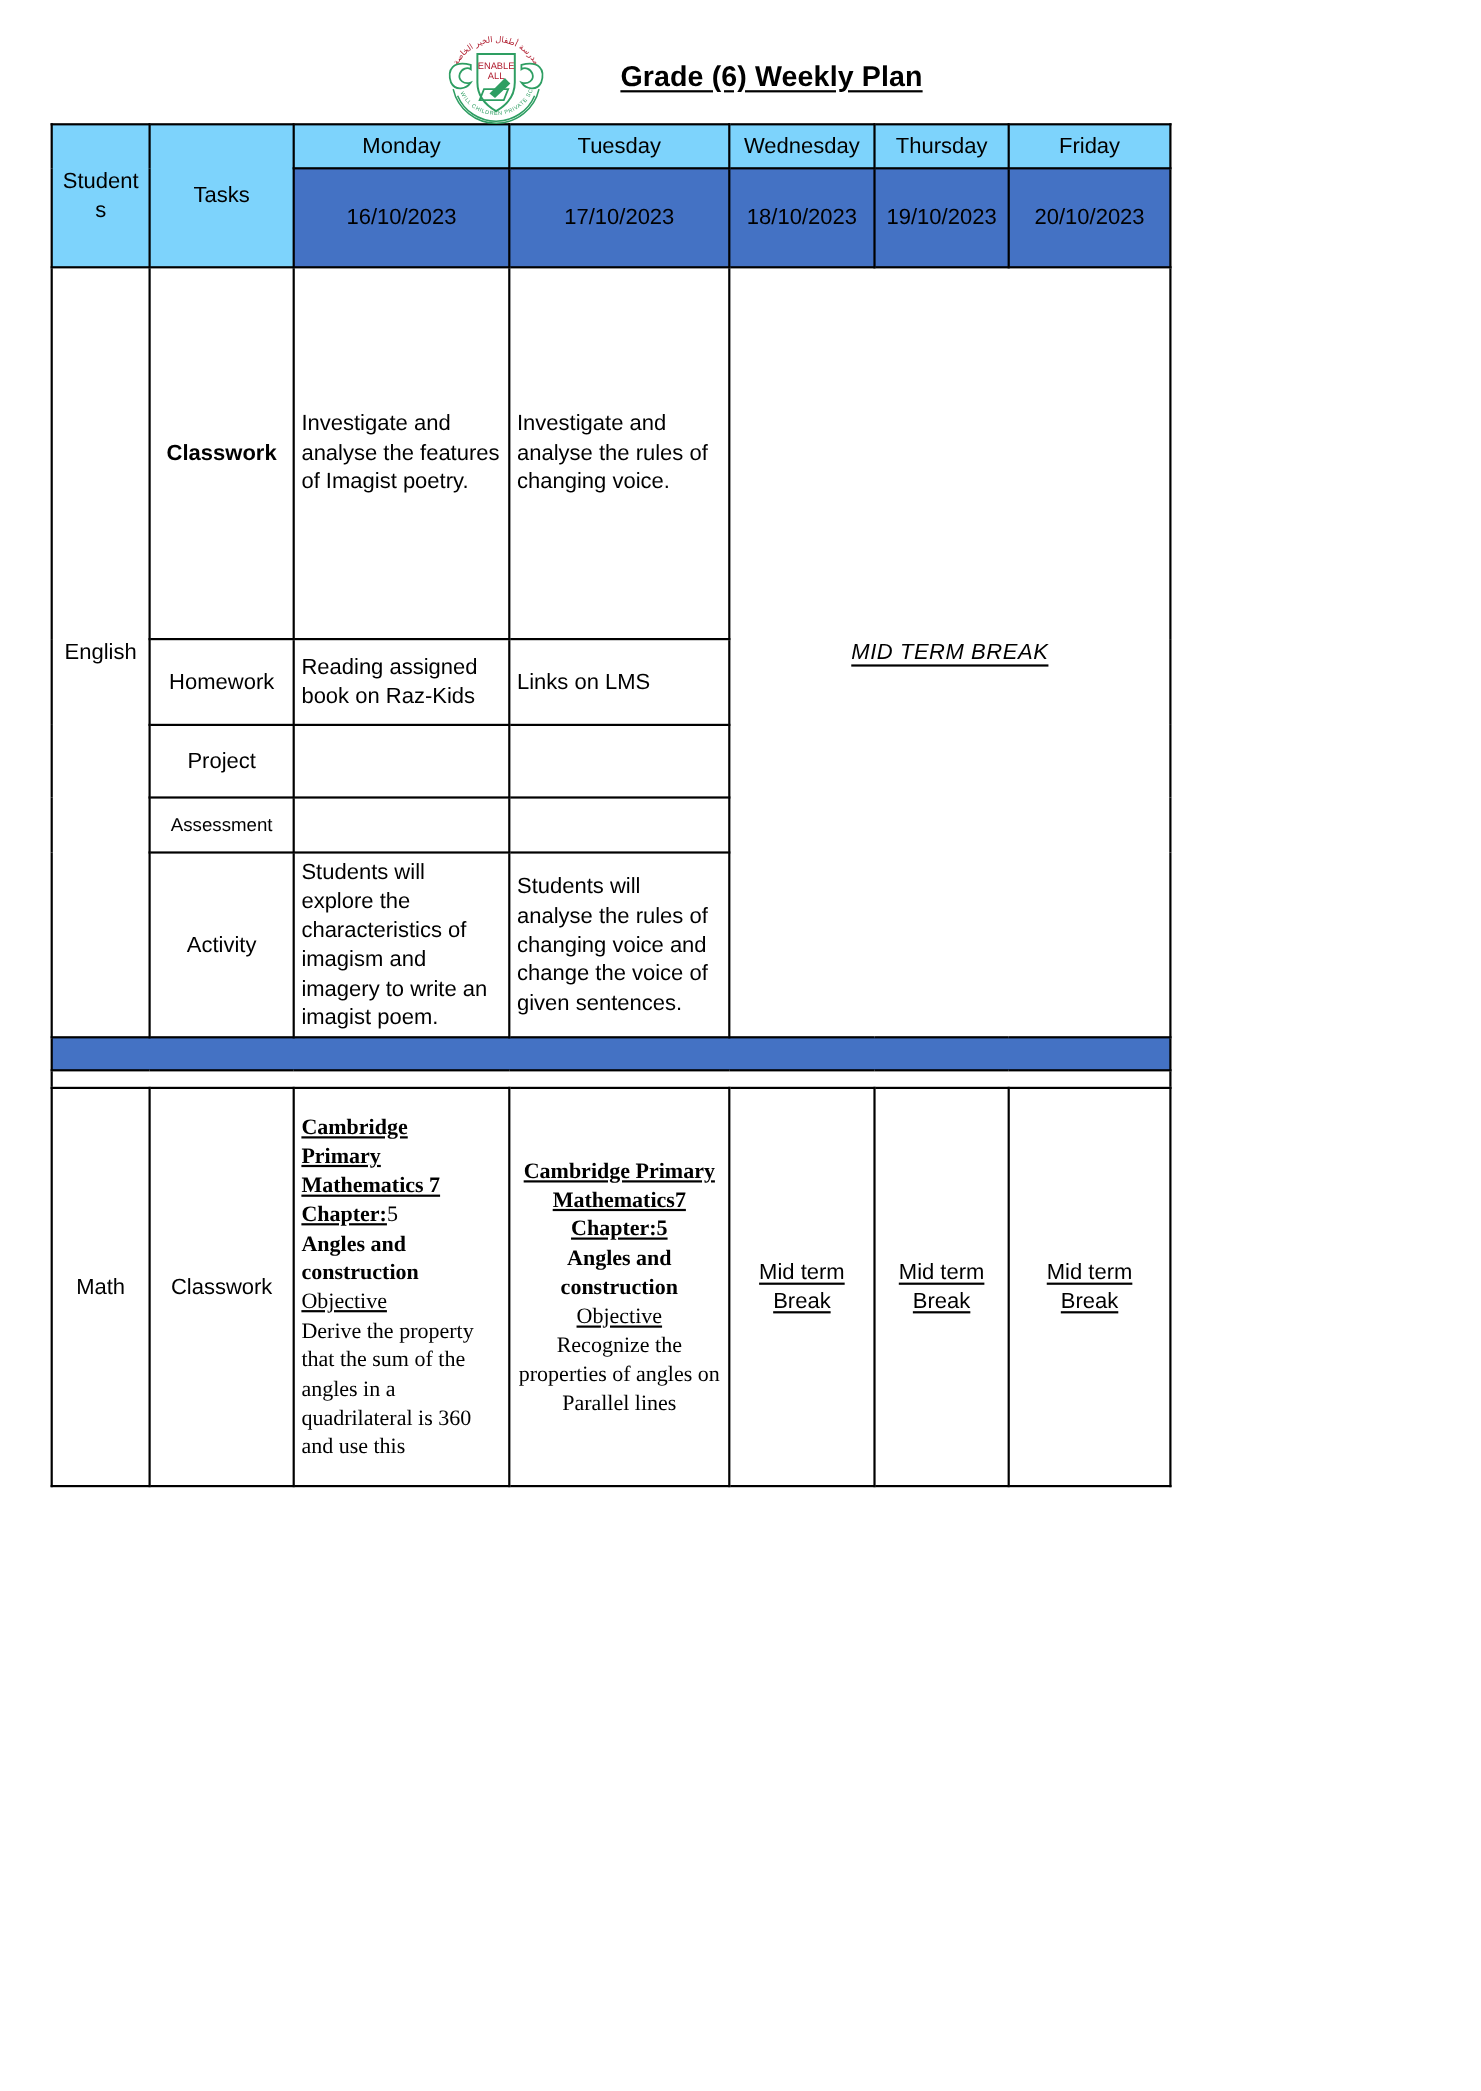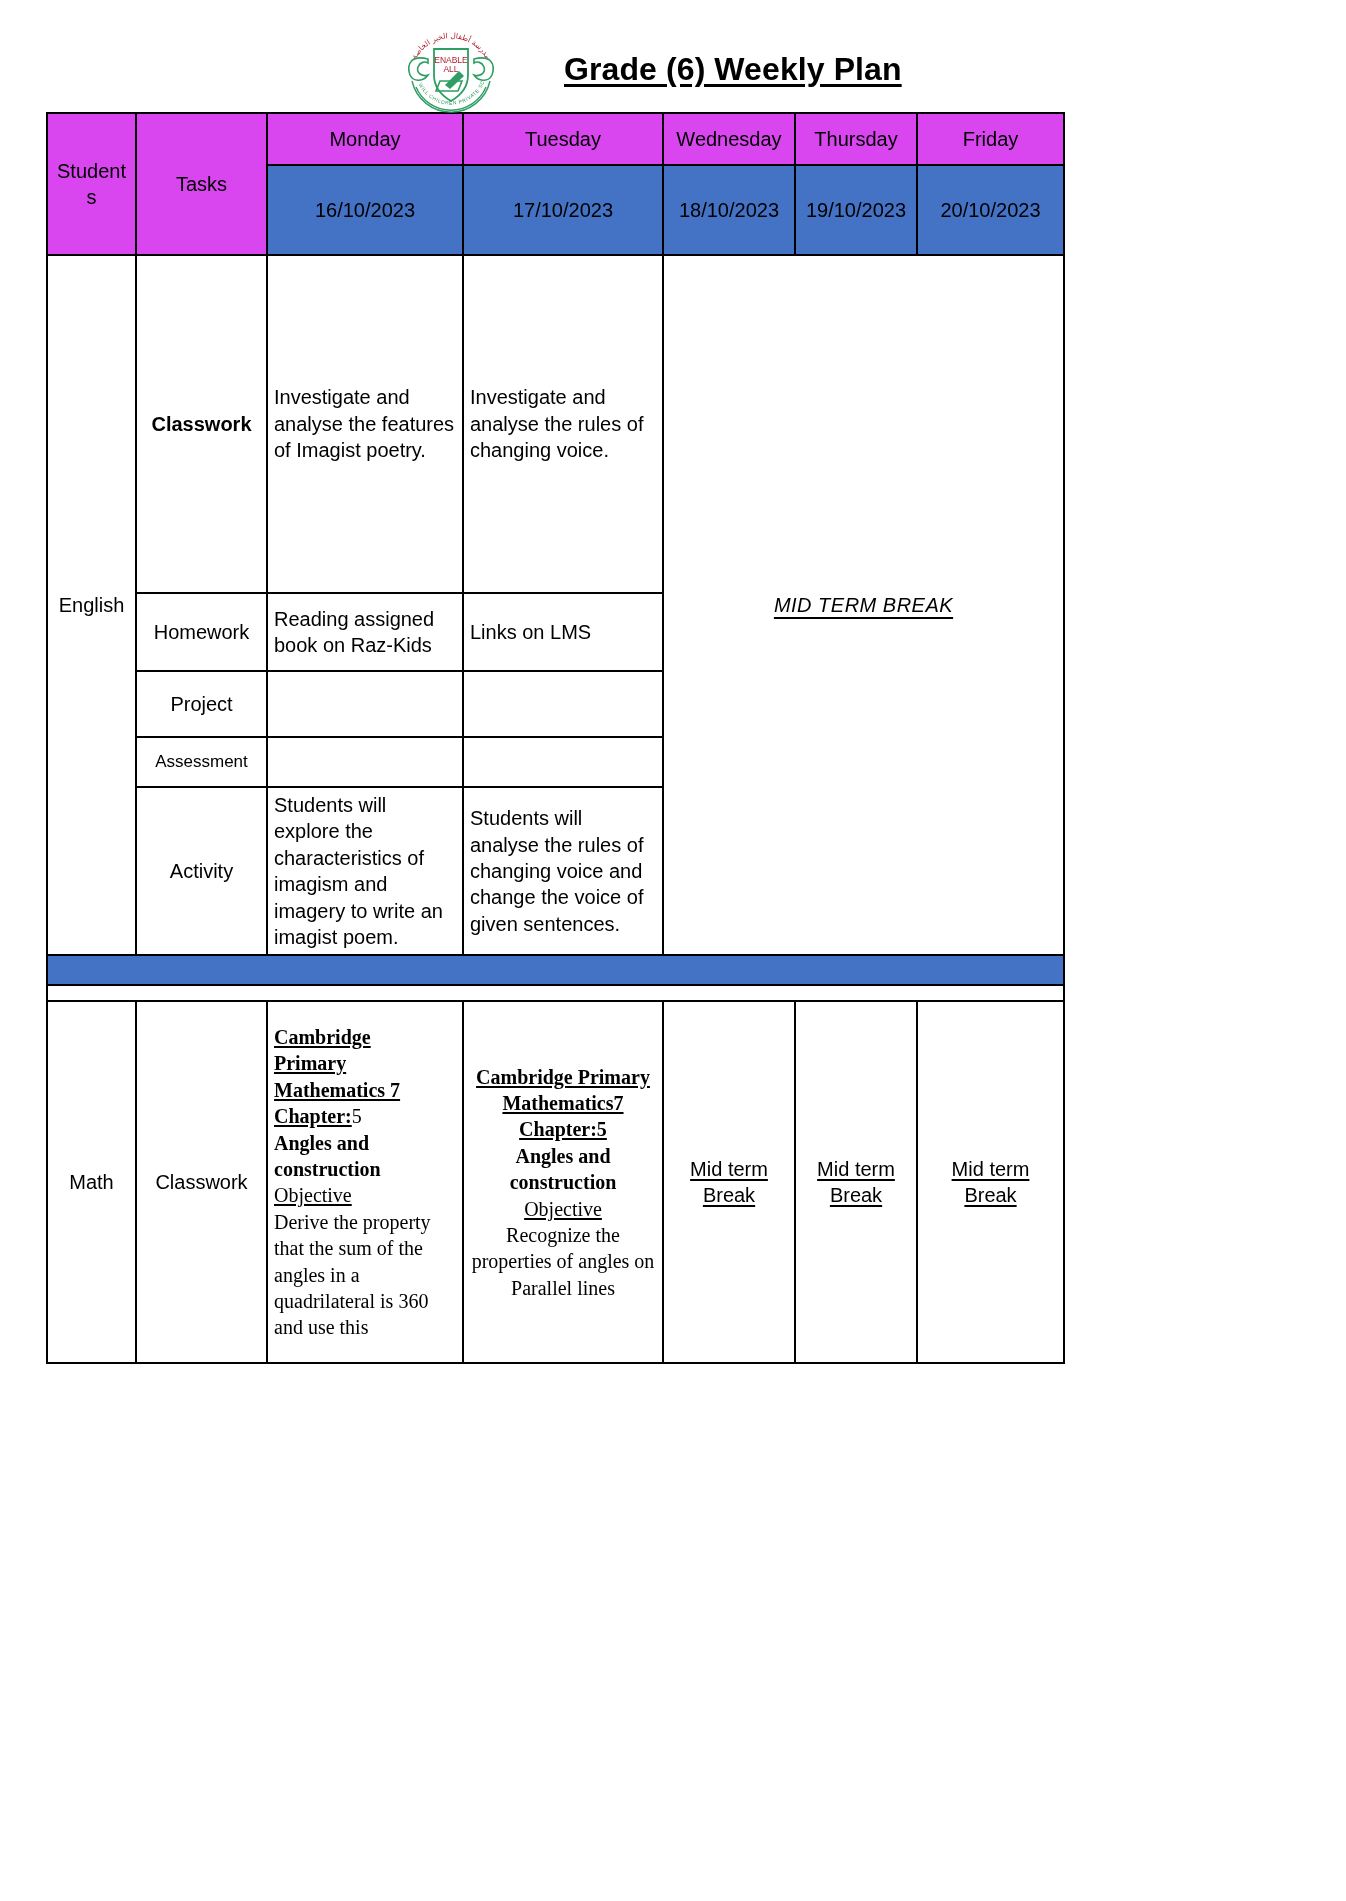--- a/index.html
+++ b/index.html
@@ -35,21 +35,21 @@
   }
   .logo {
     width: 106px;
     height: 100px;
     flex: 0 0 auto;
     position: relative;
   }
   .logo svg { display: block; }
 
   .doc-title {
-    font-size: 32px;
+    font-size: 26px;
     font-weight: bold;
     text-decoration: underline;
     text-underline-offset: 4px;
     margin-left: 60px;
     white-space: nowrap;
     letter-spacing: 0.1px;
   }
 
   .week-line {
     text-align: center;
@@ -75,23 +75,23 @@
     padding: 4px 6px;
     vertical-align: middle;
     font-size: 20px;
     font-weight: normal;
     line-height: 1.32;
     word-wrap: break-word;
     overflow-wrap: break-word;
   }
 
   .hdr {
-    background: #d946ef;
-    text-align: center;
-    height: 52px;
+    background: #7dd3fc;
+    text-align: center;
+    height: 40px;
     font-size: 20px;
     font-weight: normal;
   }
   .hdr-date {
     background: #4472C4;
     text-align: center;
     font-size: 19px;
     font-weight: bold;
     height: 90px;
     vertical-align: top;

